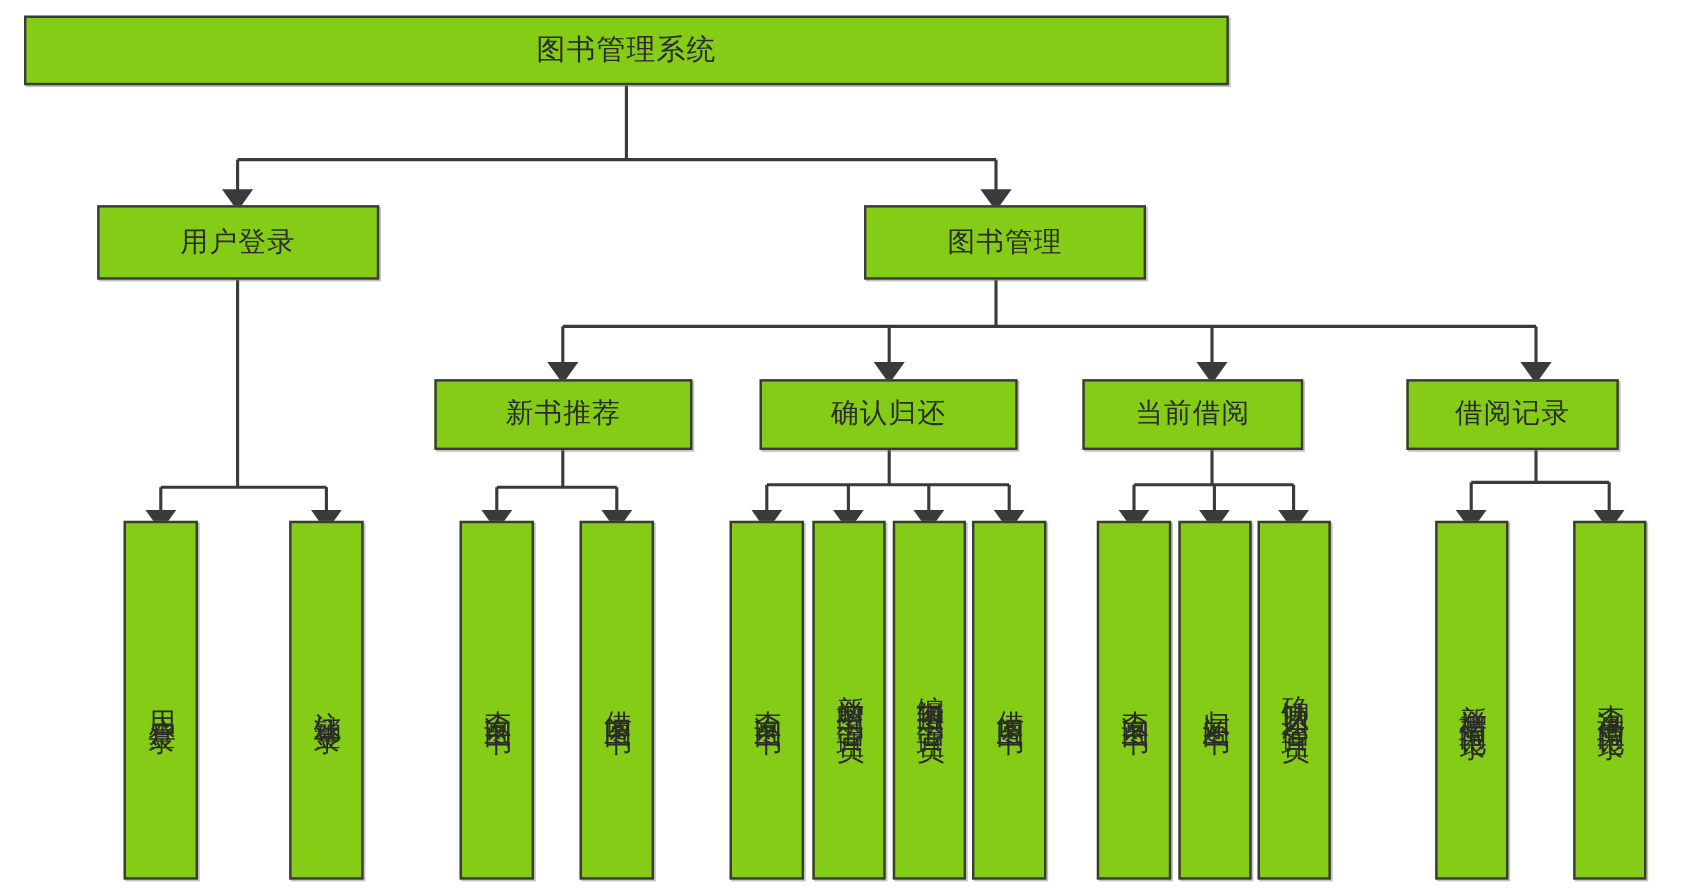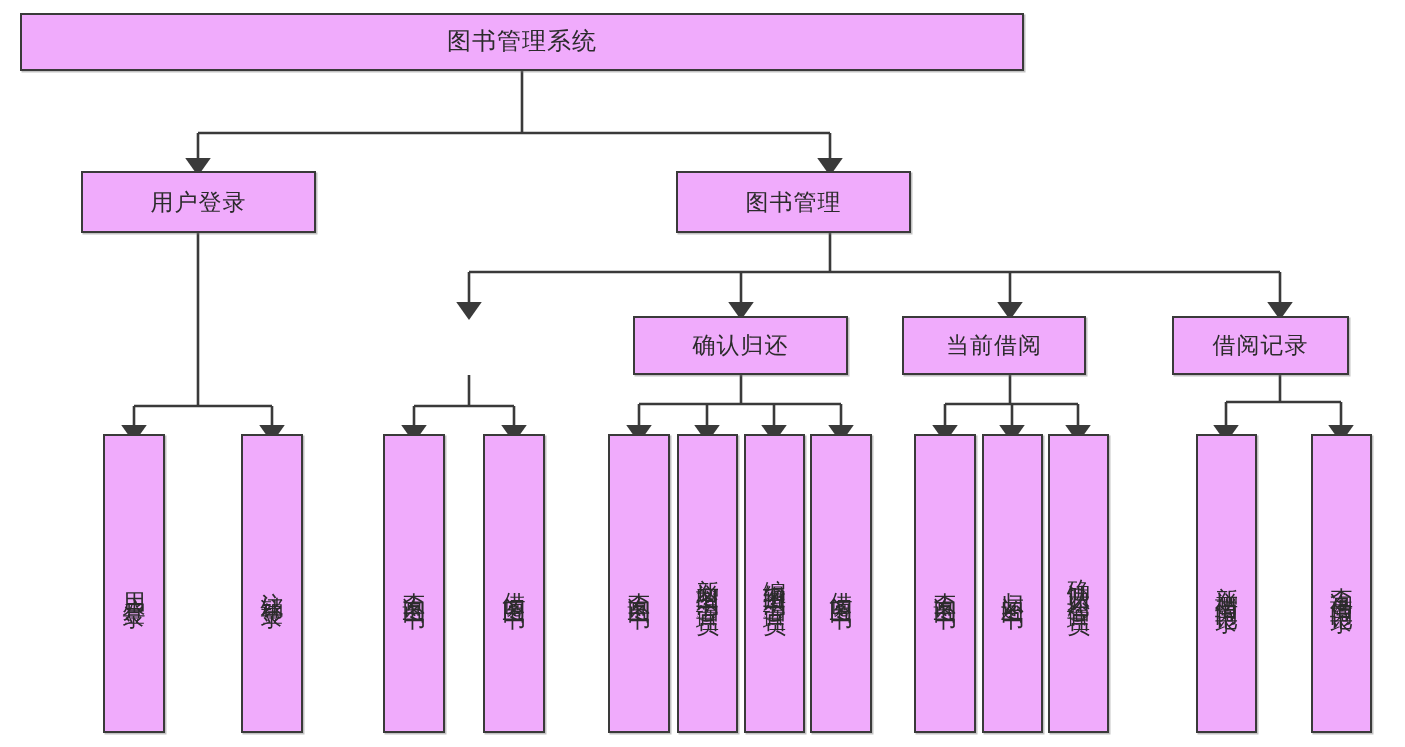--- a/index.html
+++ b/index.html
@@ -22,21 +22,21 @@
     position: absolute;
     left: 0;
     top: 0;
     width: 1405px;
     height: 747px;
     pointer-events: none;
   }
   .node {
     position: absolute;
     box-sizing: border-box;
-    background: #f0abfc;
+    background: #84cc16;
     border: 2px solid #3a3a3a;
     display: flex;
     align-items: center;
     justify-content: center;
     color: #2b2b2b;
     box-shadow: 1.5px 1.5px 0 rgba(120,120,120,0.45);
   }
   .node .label {
     display: block;
     text-align: center;
@@ -126,24 +126,27 @@
     </g>
   </svg>
 
   <div class="node title" style="left:20px; top:13px; width:1004px; height:58px;">
     <span class="label">图书管理系统</span>
   </div>
 
   <div class="node horiz" style="left:81px; top:171px; width:235px; height:62px;">
     <span class="label">用户登录</span>
   </div>
-  <div class="node horiz" style="left:676px; top:171px; width:235px; height:62px;">
+  <div class="node horiz" style="left:720px; top:171px; width:235px; height:62px;">
     <span class="label">图书管理</span>
   </div>
 
+  <div class="node horiz" style="left:362px; top:316px; width:215px; height:59px;">
+    <span class="label">新书推荐</span>
+  </div>
   <div class="node horiz" style="left:633px; top:316px; width:215px; height:59px;">
     <span class="label">确认归还</span>
   </div>
   <div class="node horiz" style="left:902px; top:316px; width:184px; height:59px;">
     <span class="label">当前借阅</span>
   </div>
   <div class="node horiz" style="left:1172px; top:316px; width:177px; height:59px;">
     <span class="label">借阅记录</span>
   </div>
 

